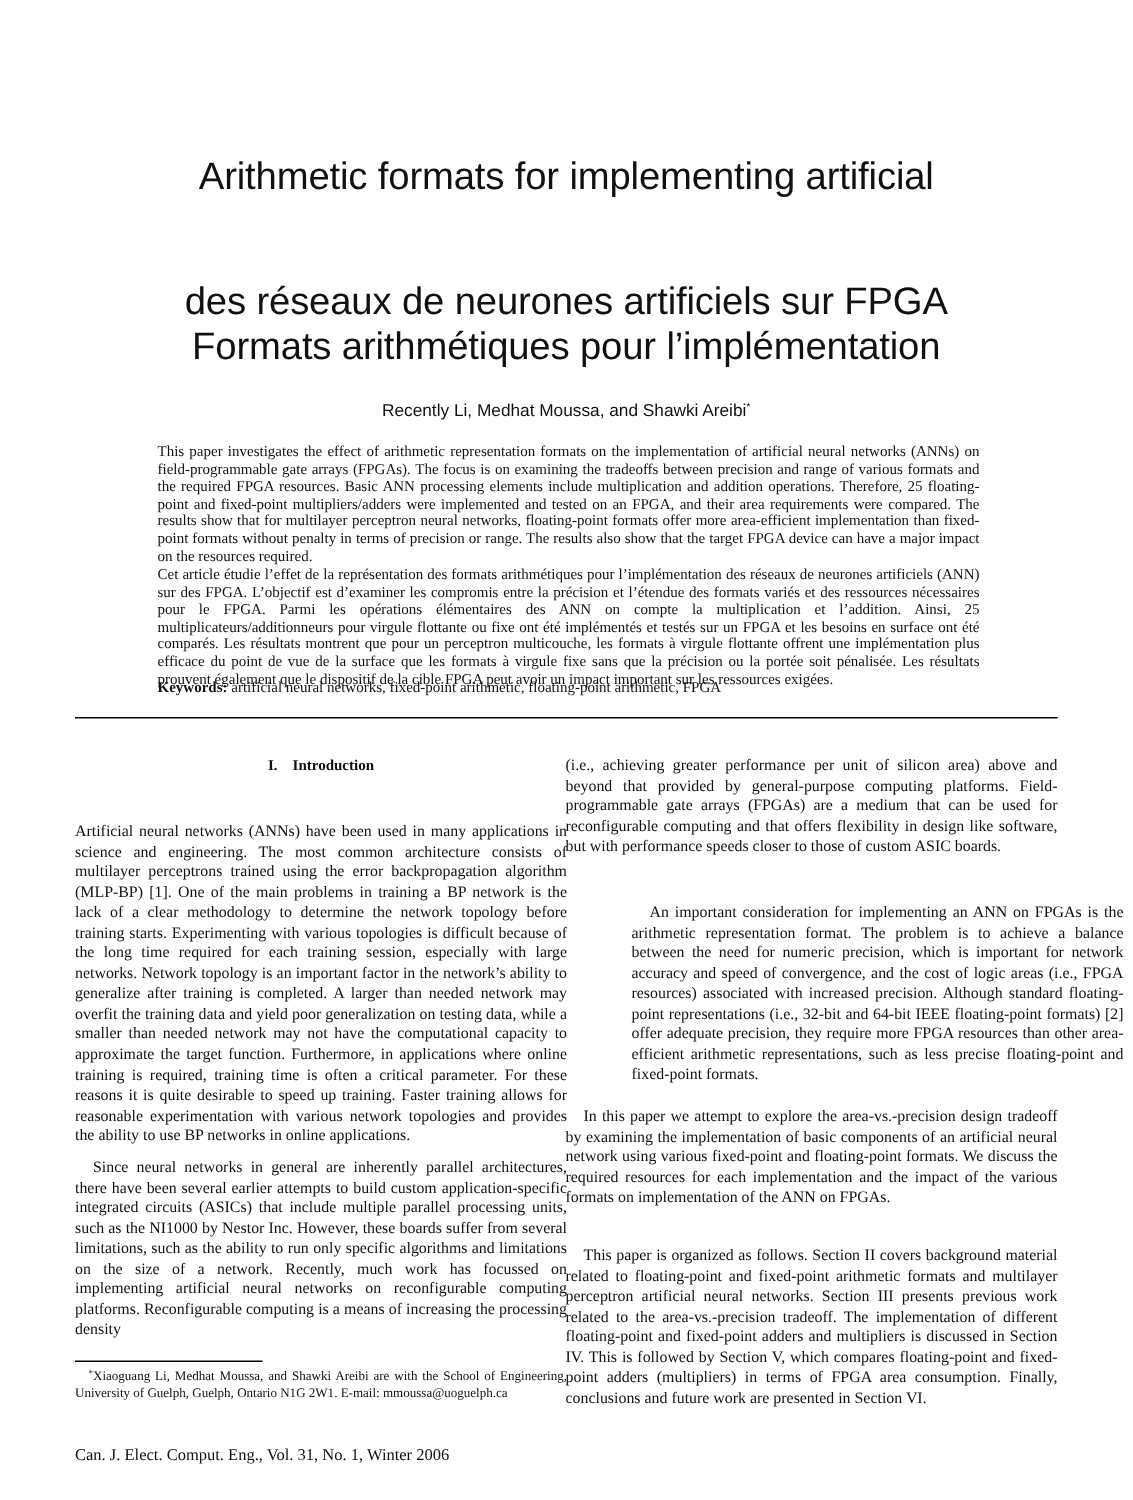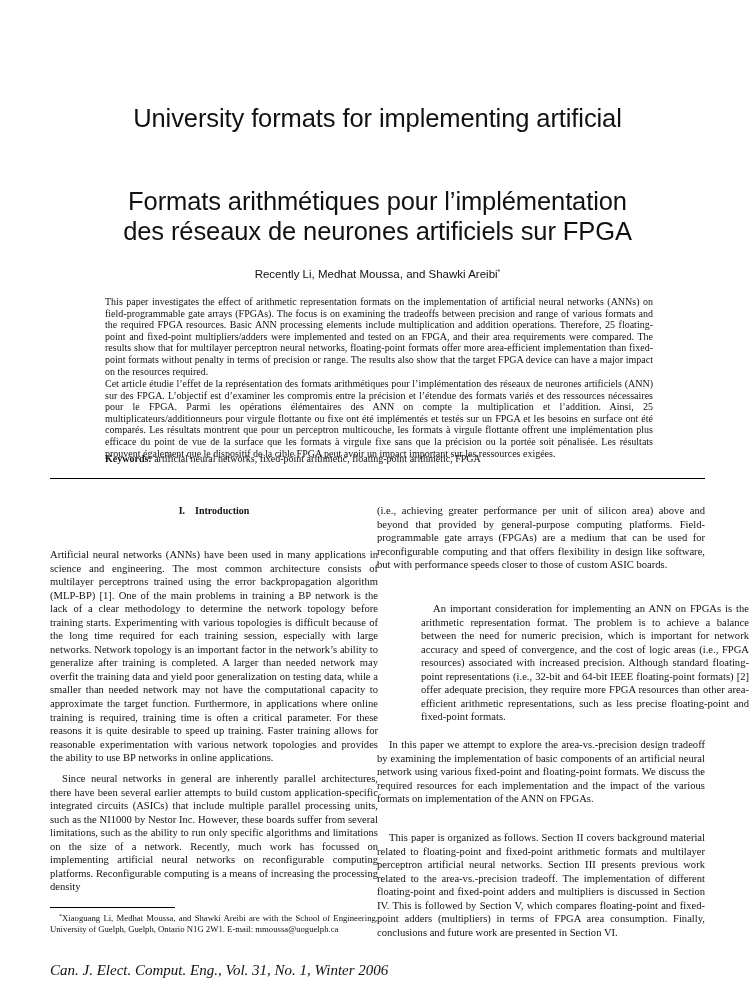--- a/index.html
+++ b/index.html
@@ -26,31 +26,31 @@
   .col .indent { text-indent: 12px; }
   .col-left { left: 50px; }
   .col-right { left: 377px; }
 
   .sec-heading { position: absolute; left: 50px; width: 328px; top: 505px; text-align: center; font-size: 10px; font-weight: bold; }
   .sec-heading .num { margin-right: 10px; }
 
   .fn-rule { position: absolute; left: 50px; top: 907px; width: 125px; border-top: 1px solid #000; }
   .footnote { position: absolute; left: 50px; top: 911px; width: 328px; font-size: 8.7px; line-height: 11.2px; text-align: justify; }
   .footnote .mark { font-size: 6px; vertical-align: 3px; margin-left: 9px; }
-  .journal { position: absolute; left: 50px; top: 964px; font-size: 15px; line-height: 13px; font-style: italic; }
+  .journal { position: absolute; left: 50px; top: 964px; font-size: 11px; line-height: 13px; }
 </style>
 </head>
 <body>
 
 <div class="title-block title-en sans">
-  <div>University formats for implementing artificial</div>
+  <div>Arithmetic formats for implementing artificial</div>
 </div>
 <div class="title-block title-fr sans">
+  <div>des réseaux de neurones artificiels sur FPGA</div>
   <div>Formats arithmétiques pour l’implémentation</div>
-  <div>des réseaux de neurones artificiels sur FPGA</div>
 </div>
 <div class="title-block authors sans">
   <span>Recently Li, Medhat Moussa, and Shawki Areibi</span><sup>*</sup>
 </div>
 
 <div class="abstract abs-en serif">This paper investigates the effect of arithmetic representation formats on the implementation of artificial neural networks (ANNs) on field-programmable gate arrays (FPGAs). The focus is on examining the tradeoffs between precision and range of various formats and the required FPGA resources. Basic ANN processing elements include multiplication and addition operations. Therefore, 25 floating-point and fixed-point multipliers/adders were implemented and tested on an FPGA, and their area requirements were compared. The results show that for multilayer perceptron neural networks, floating-point formats offer more area-efficient implementation than fixed-point formats without penalty in terms of precision or range. The results also show that the target FPGA device can have a major impact on the resources required.</div>
 <div class="abstract abs-fr serif">Cet article étudie l’effet de la représentation des formats arithmétiques pour l’implémentation des réseaux de neurones artificiels (ANN) sur des FPGA. L’objectif est d’examiner les compromis entre la précision et l’étendue des formats variés et des ressources nécessaires pour le FPGA. Parmi les opérations élémentaires des ANN on compte la multiplication et l’addition. Ainsi, 25 multiplicateurs/additionneurs pour virgule flottante ou fixe ont été implémentés et testés sur un FPGA et les besoins en surface ont été comparés. Les résultats montrent que pour un perceptron multicouche, les formats à virgule flottante offrent une implémentation plus efficace du point de vue de la surface que les formats à virgule fixe sans que la précision ou la portée soit pénalisée. Les résultats prouvent également que le dispositif de la cible FPGA peut avoir un impact important sur les ressources exigées.</div>
 <div class="abstract keywords serif">
   <b>Keywords:</b>
   <span>artificial neural networks, fixed-point arithmetic, floating-point arithmetic, FPGA</span>

